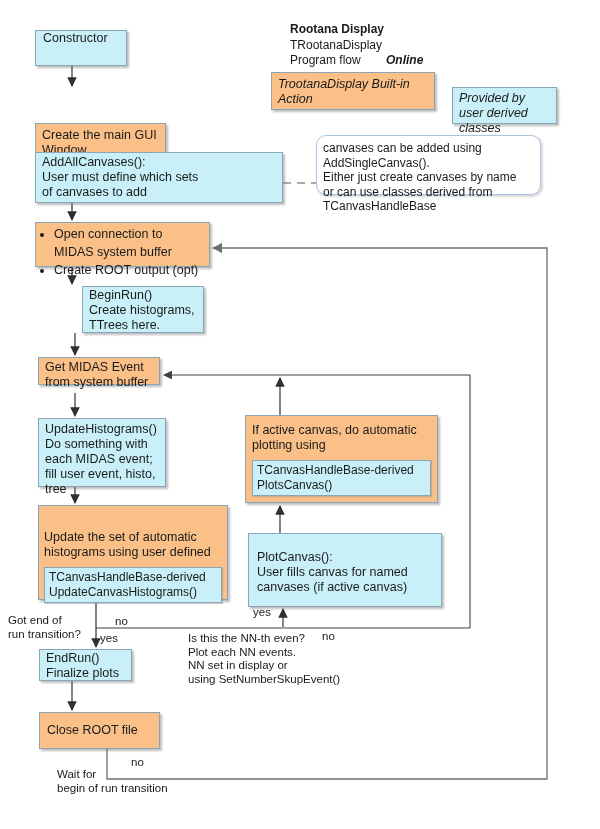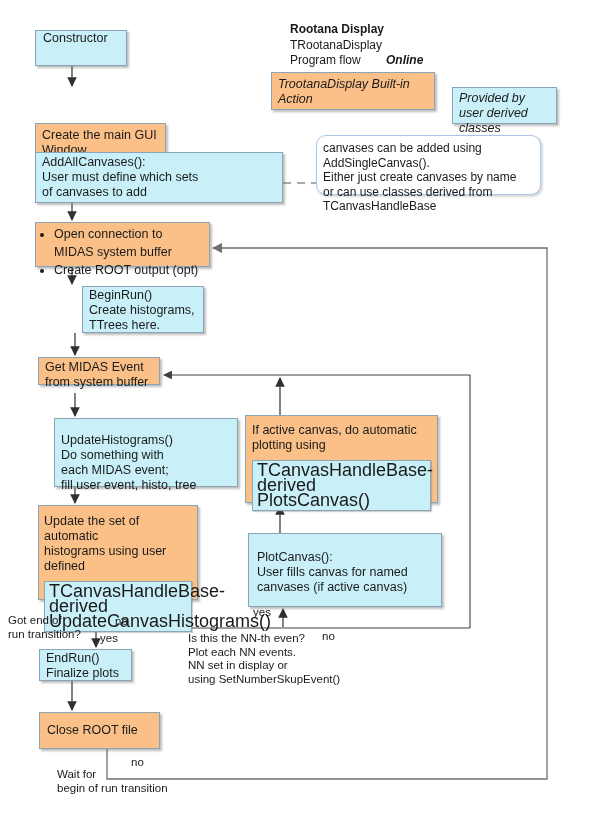--- a/index.html
+++ b/index.html
@@ -25,21 +25,21 @@
   .pre{white-space:pre-line;}
   .lbl{position:absolute;z-index:2;font-size:11.5px;line-height:13.5px;}
   .hdr{position:absolute;z-index:2;font-size:12px;line-height:15.5px;}
   .hdr .t1{font-weight:bold;}
   .hdr .bi{font-weight:bold;font-style:italic;margin-left:22px;}
   .legend{font-style:italic;font-size:12.5px;line-height:15px;}
   ul.bullets{margin:0;padding:0 0 0 14px;list-style:disc outside;}
   ul.bullets li{white-space:pre-line;font-size:12.5px;line-height:18px;}
   .inner{
     box-sizing:border-box;border:1px solid #8aa5b5;background:#c9f0f8;
-    font-size:18px;line-height:15px;padding:2px 4px;margin-top:7px;
+    font-size:12px;line-height:15px;padding:2px 4px;margin-top:7px;
     box-shadow:1px 1px 1px rgba(120,120,120,.35);
   }
 </style>
 </head>
 <body>
 
 <div class="canvas">
 
   <svg class="wires" width="600" height="829" viewBox="0 0 600 829">
     <defs>
@@ -111,33 +111,33 @@
     </ul>
   </div>
 
   <div class="box cyan pre" style="left:38px;top:286px;width:122px;height:47px;padding:1px 6px;margin-left:44px;">BeginRun()
 Create histograms,
 TTrees here.</div>
 
   <div class="box orange pre" style="left:38px;top:357px;width:122px;height:28px;padding:2px 6px;">Get MIDAS Event
 from system buffer</div>
 
-  <div class="box cyan pre" style="left:38px;top:418px;width:184px;height:69px;padding:14px 6px;margin-left:16px;">UpdateHistograms()
+  <div class="box cyan pre" style="left:38px;top:418px;width:128px;height:69px;padding:3px 6px;">UpdateHistograms()
 Do something with
 each MIDAS event;
 fill user event, histo, tree</div>
 
   <div class="box orange" style="left:245px;top:415px;width:193px;height:88px;padding:7px 6px;">
     <div class="pre">If active canvas, do automatic
 plotting using</div>
     <div class="inner pre">TCanvasHandleBase-derived
 PlotsCanvas()</div>
   </div>
 
-  <div class="box orange" style="left:38px;top:505px;width:160px;height:95px;padding:8px 5px;">
+  <div class="box orange" style="left:38px;top:505px;width:190px;height:95px;padding:24px 5px;">
     <div class="pre">Update the set of automatic
 histograms using user defined</div>
     <div class="inner pre">TCanvasHandleBase-derived
 UpdateCanvasHistograms()</div>
   </div>
 
   <div class="box cyan pre" style="left:248px;top:533px;width:194px;height:74px;padding:16px 8px 8px;">PlotCanvas():
 User fills canvas for named
 canvases (if active canvas)</div>
 

